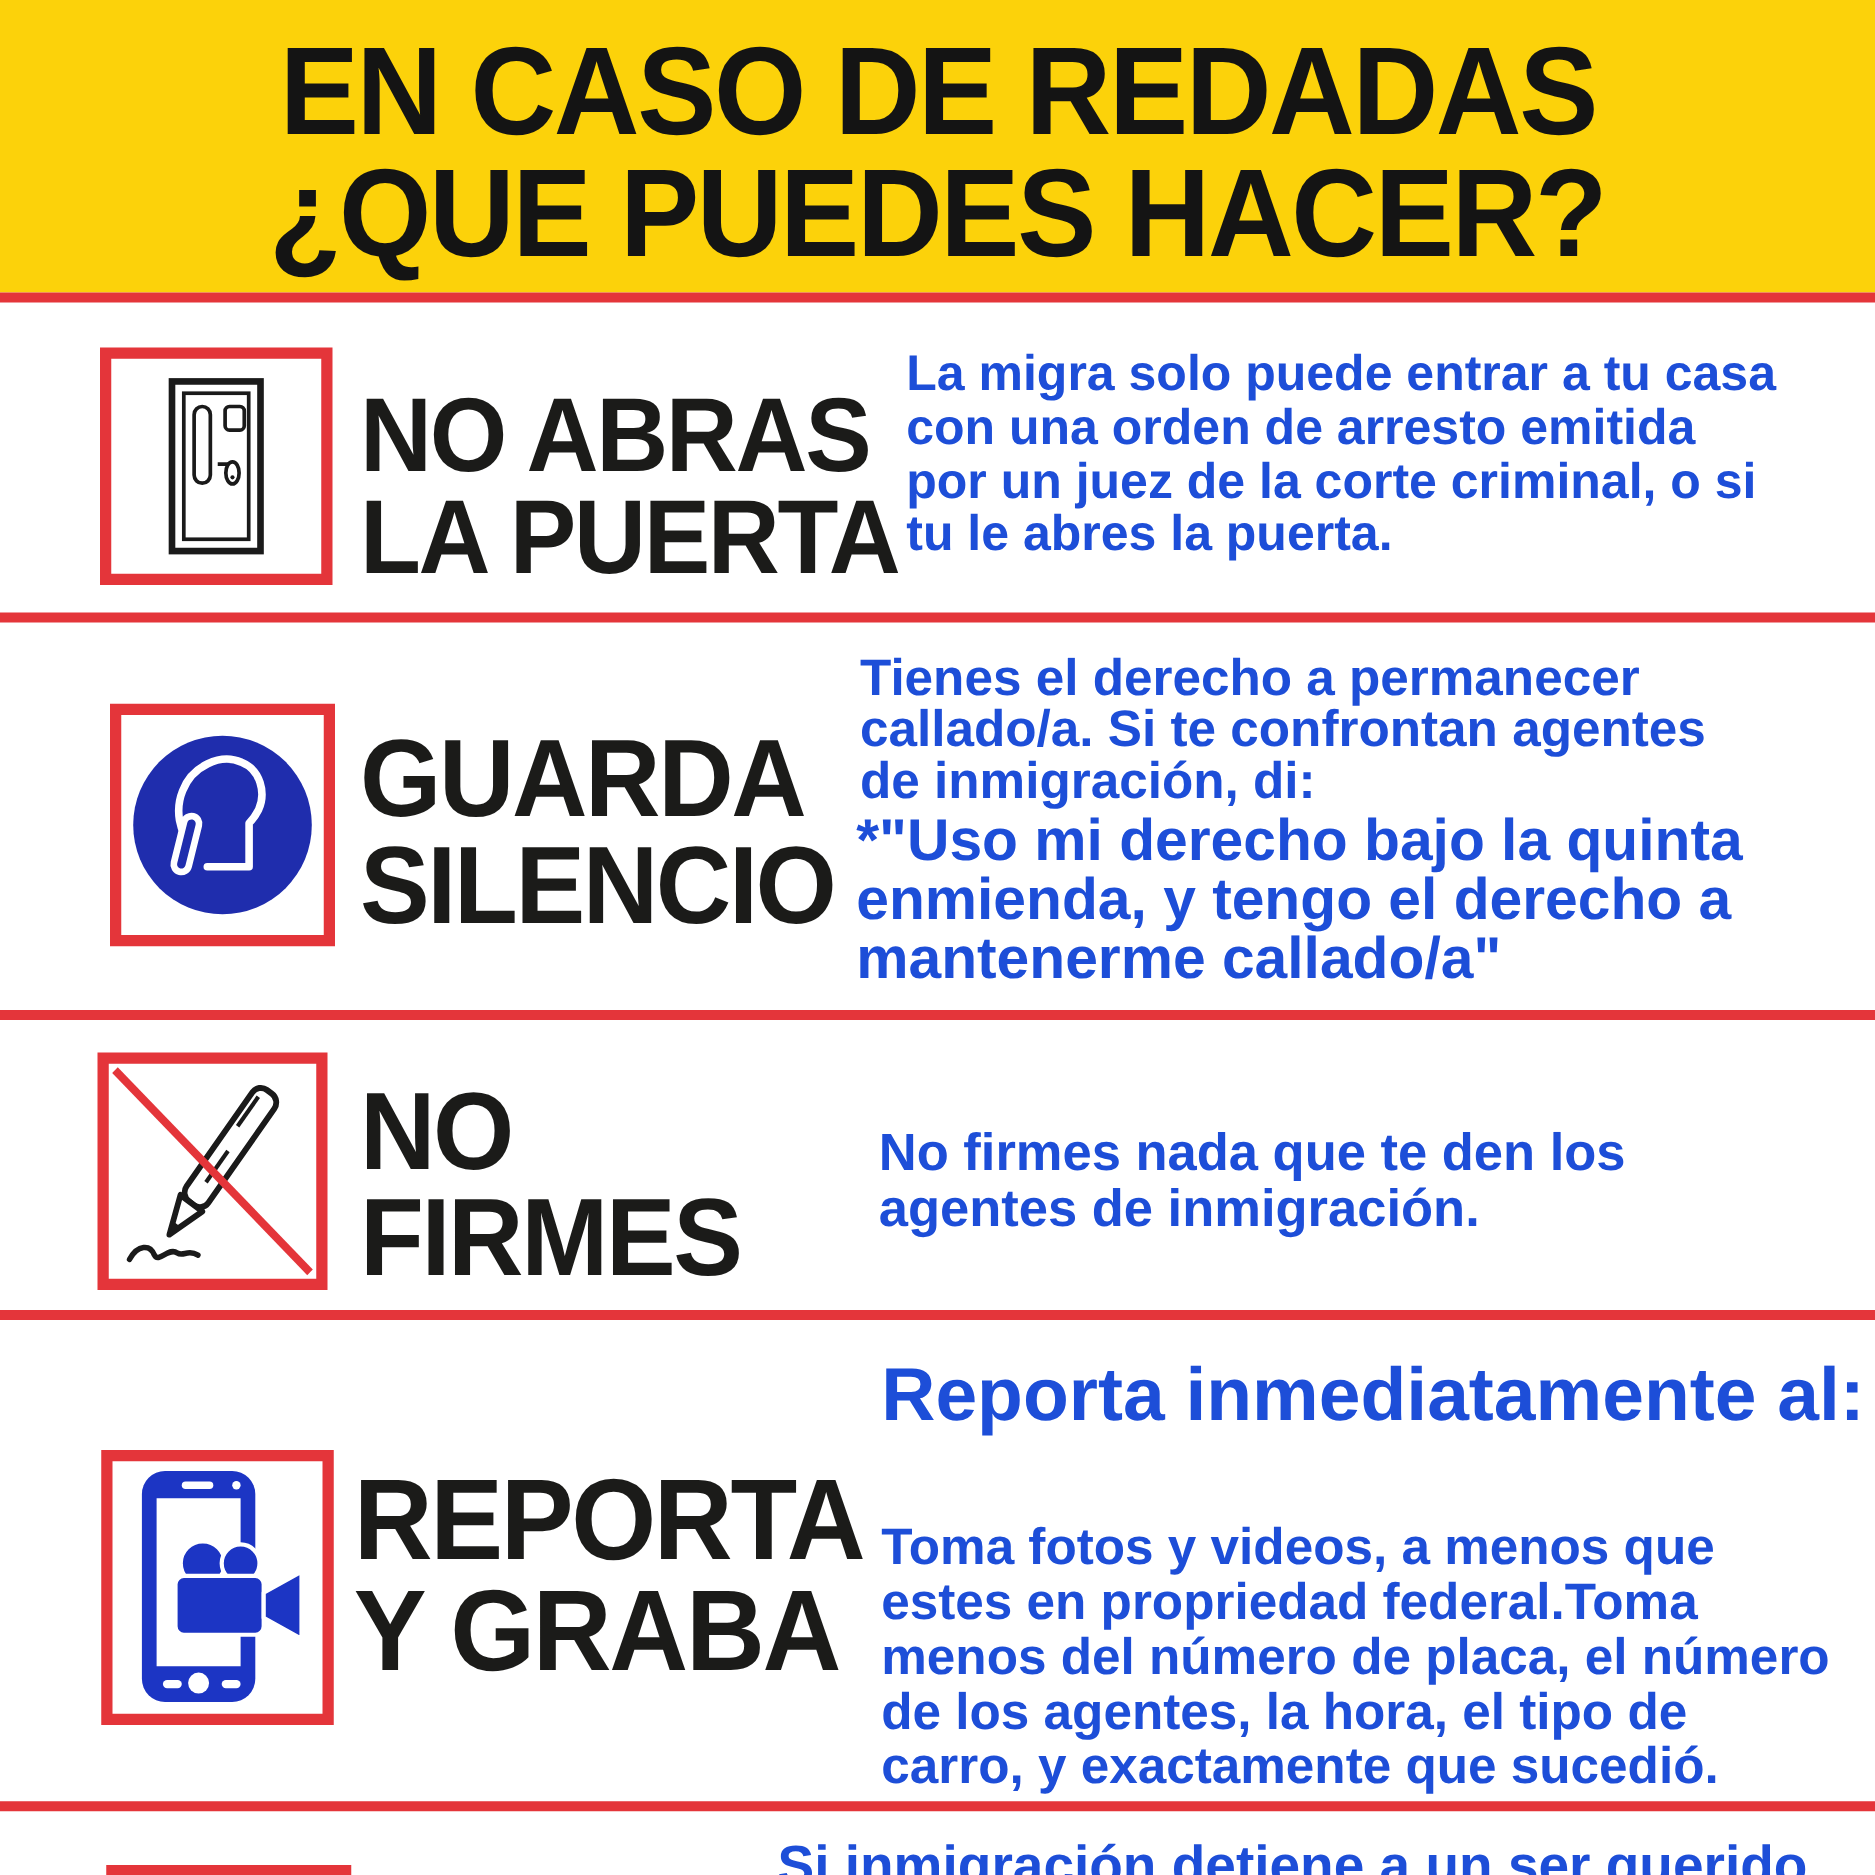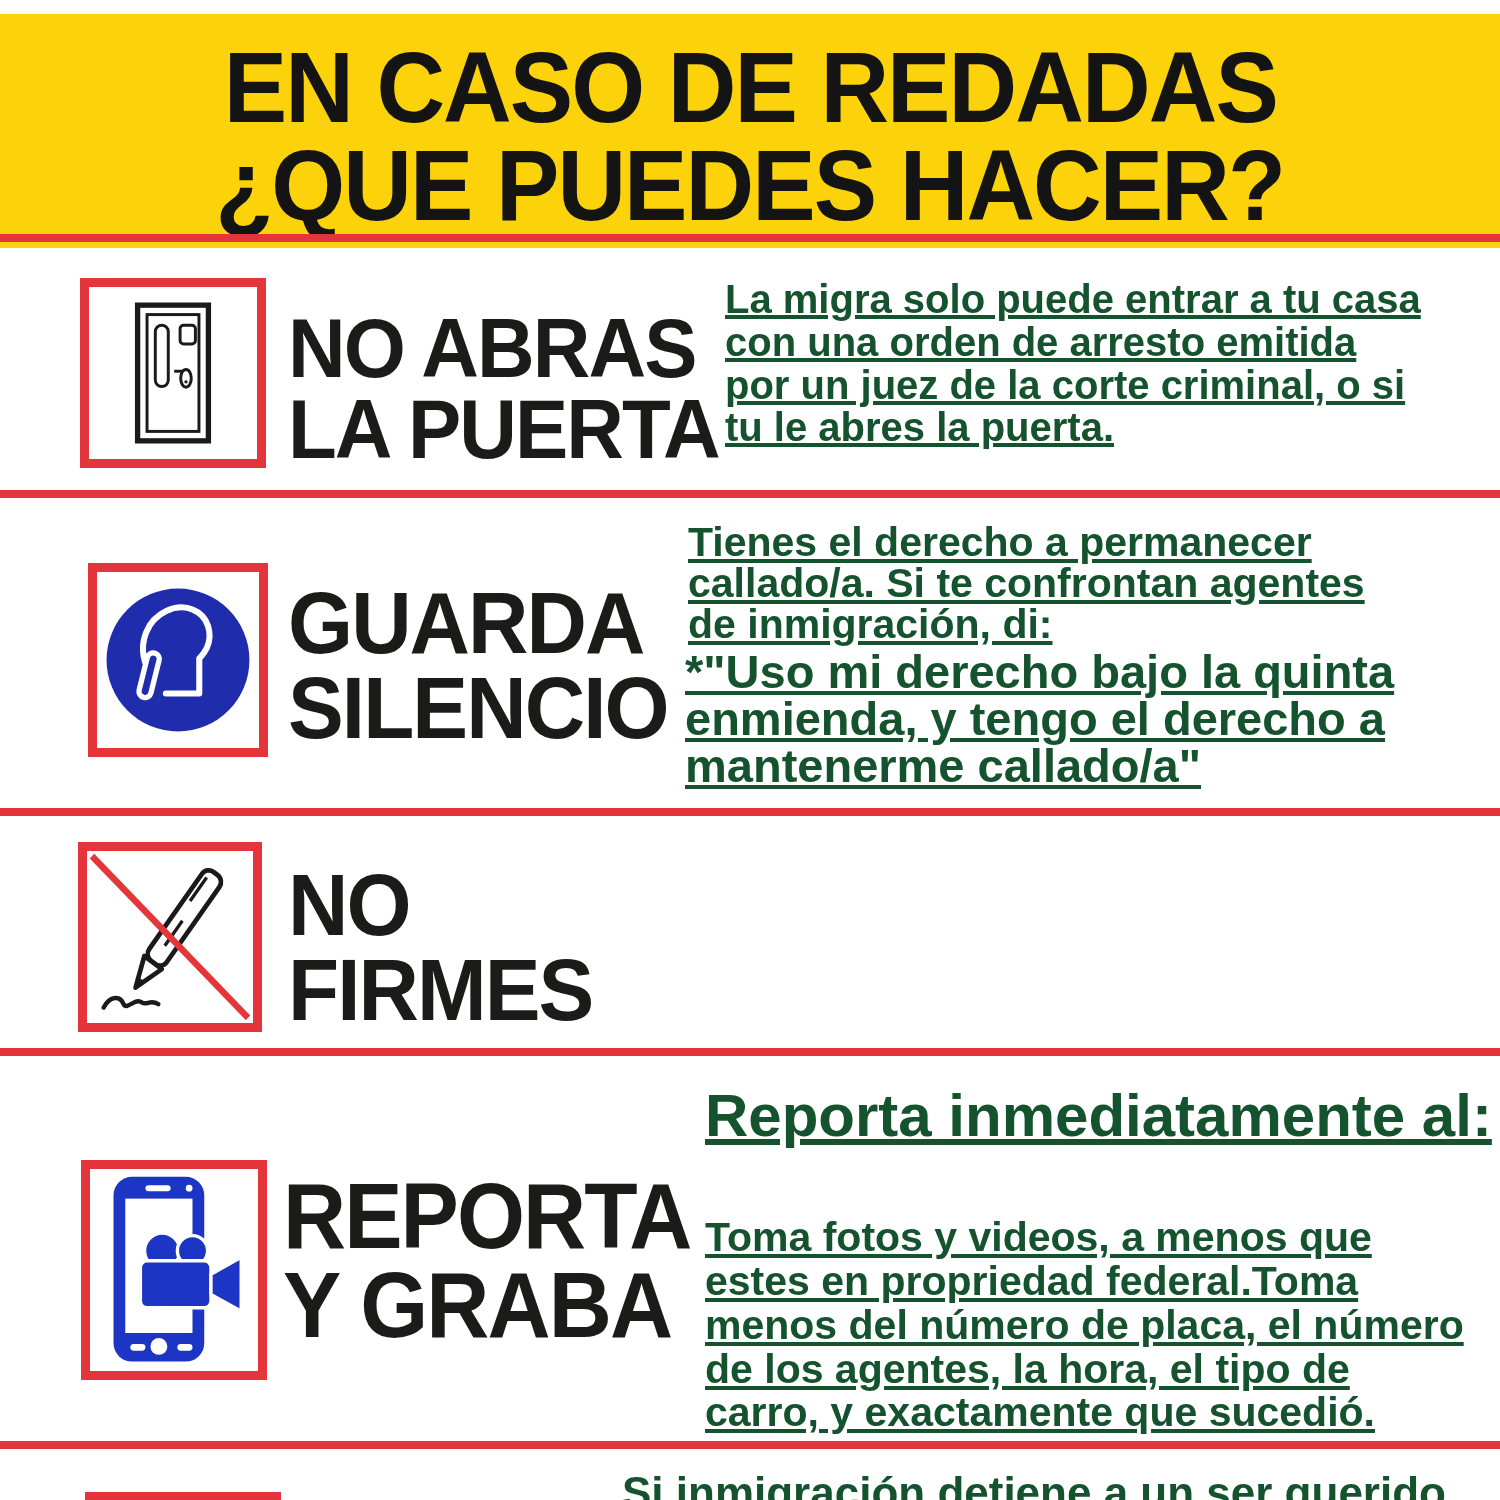--- a/index.html
+++ b/index.html
@@ -13,21 +13,21 @@
     width: 1500px; height: 1500px;
     overflow: hidden; background: #ffffff;
   }
   
   .header {
     position: absolute; left: 0; top: 0;
     width: 1500px; height: 234px;
     background: #FCD20A;
     display: flex; flex-direction: column;
     align-items: center; justify-content: center;
-    padding-top: 10px; box-sizing: border-box; margin-top: 14px;
+    padding-top: 10px; box-sizing: border-box;
   }
   .header .line {
     font-size: 100px; font-weight: 800;
     color: #141414; letter-spacing: -2px;
     line-height: 0.98; white-space: nowrap;
     transform: scaleX(0.95); transform-origin: center top;
   }
   
   .divider {
     position: absolute; left: 0; width: 1500px; height: 8px;
@@ -42,21 +42,21 @@
   }
   
   .sec-title {
     position: absolute; color: #1b1b19; font-weight: 800;
     letter-spacing: -2px; line-height: 0.97;
     transform: scaleX(0.95); transform-origin: left top;
     white-space: nowrap;
   }
   
   .sec-body {
-    position: absolute; color: #14532d; font-weight: 700; text-decoration: underline;
+    position: absolute; color: #1d4ed8; font-weight: 700;
   }
   .sec-body div { white-space: nowrap; }
   .b1 { font-size: 40px; line-height: 1.07; }
   .b2 { font-size: 41px; line-height: 1.0; }
   .q2 { font-size: 47px; line-height: 1.0; }
   .b3 { font-size: 42px; line-height: 1.07; }
   .r4 { font-size: 60px; line-height: 1.0; text-align: center; }
   .b4 { font-size: 41px; line-height: 1.07; }
   .b5 { font-size: 44px; line-height: 1.0; }
   .partial-box-top {
@@ -133,20 +133,24 @@
         <line x1="50.5" y1="38" x2="50.5" y2="56" stroke="#1a1a1a" stroke-width="2"></line>
       </g>
       <path d="M10 91 C14 84 20 84 22 89 C24 93 29 85 33 88 C36 90 38 86 43 89" fill="none" stroke="#1a1a1a" stroke-width="2.6" stroke-linecap="round"></path>
       <line x1="3" y1="3" x2="97" y2="97" stroke="#E4353A" stroke-width="3.8"></line>
     </svg>
   </div>
   <div class="sec-title" style="left:288px; top:862px; font-size:88px;">
     <div>NO</div>
     <div>FIRMES</div>
   </div>
+  <div class="sec-body b3" style="left:703px; top:900px;">
+    <div>No firmes nada que te den los</div>
+    <div>agentes de inmigración.</div>
+  </div>
 
   <div class="icon-box" style="left:81px; top:1160px; width:186px; height:220px;">
     <svg width="172" height="198" viewBox="0 0 100 115">
       <rect x="14" y="2" width="54" height="110" rx="11" fill="#1C35C4"></rect>
       <rect x="21" y="15" width="40" height="80" fill="#ffffff"></rect>
       <rect x="33" y="7" width="15" height="3.6" rx="1.8" fill="#ffffff"></rect>
       <circle cx="59" cy="8.8" r="2" fill="#ffffff"></circle>
       <circle cx="41" cy="103" r="5" fill="#ffffff"></circle>
       <rect x="24" y="101.5" width="9" height="4" rx="2" fill="#ffffff"></rect>
       <rect x="52" y="101.5" width="9" height="4" rx="2" fill="#ffffff"></rect>

